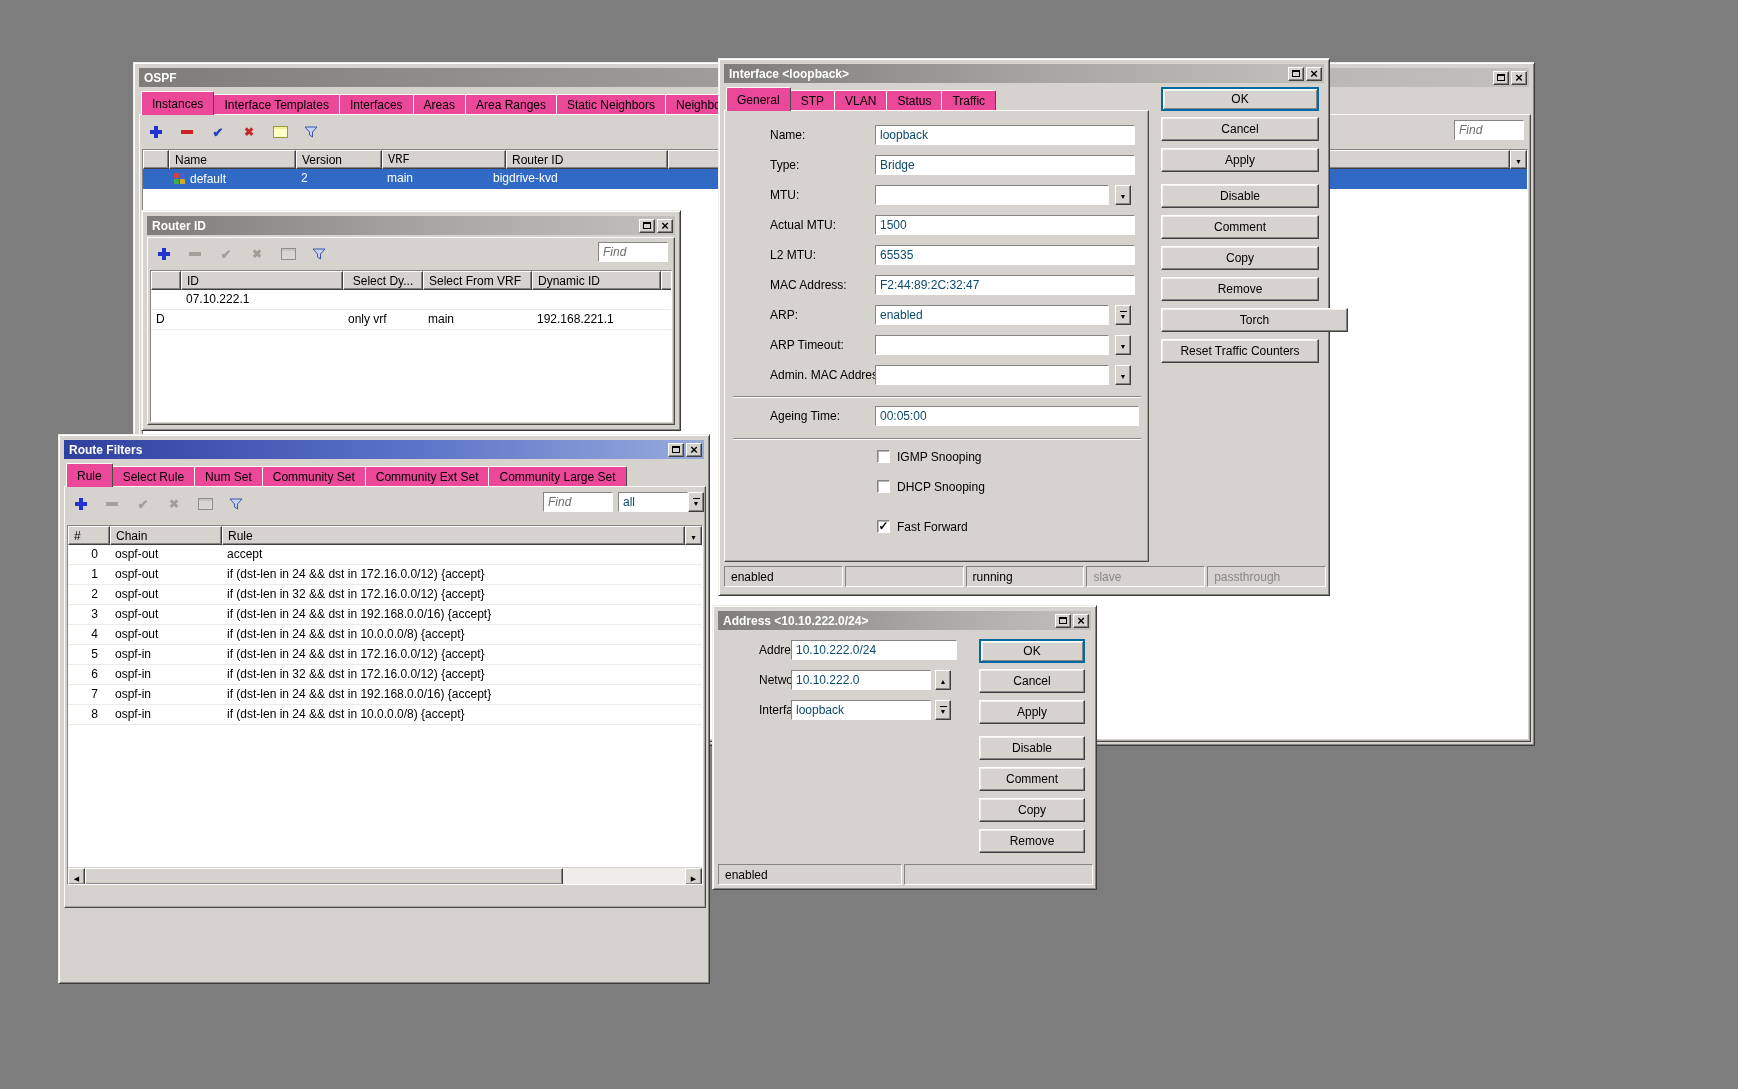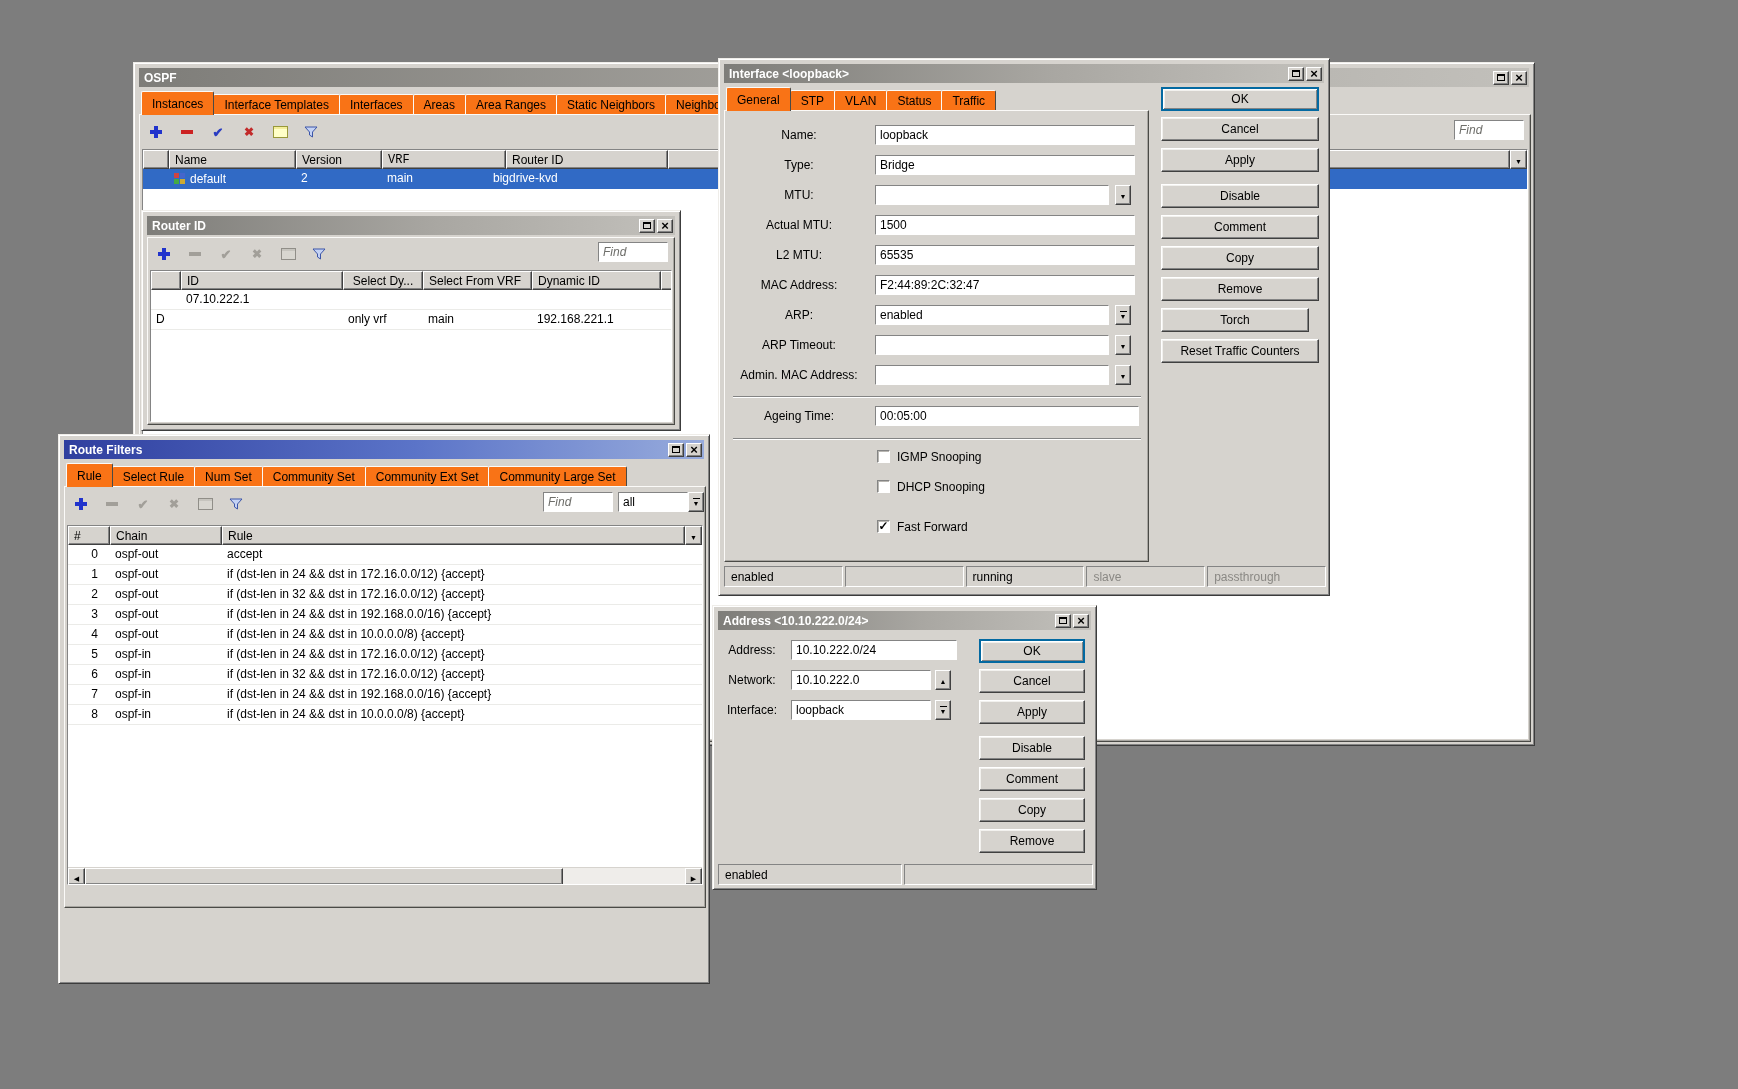--- a/index.html
+++ b/index.html
@@ -31,21 +31,21 @@
     width:16px; height:14px; margin-left:2px; flex:none;
     background:#d6d3ce; border:1px solid; border-color:#fff #404040 #404040 #fff;
     box-shadow: inset -1px -1px 0 #848484;
     display:flex; align-items:center; justify-content:center; color:#000; font-weight:normal;
   }
   .g-max { width:8px; height:7px; border:1px solid #000; border-top-width:2px; }
   .g-close::before { content:"\00D7"; font-size:13px; font-weight:bold; line-height:1; margin-top:-1px; }
 
   .tabs { position:absolute; display:flex; align-items:flex-end; height:25px; z-index:5; }
   .tab {
-    height:20px; padding:3px 10px 0; white-space:nowrap; background:#f97316;
+    height:20px; padding:3px 10px 0; white-space:nowrap; background:#ec4899;
     border:1px solid; border-color:#fbfaf8 #4a4a46 #4a4a46 #fbfaf8; border-bottom:none;
     border-radius:2px 2px 0 0;
   }
   .tab + .tab { margin-left:-1px; }
   .tab.sel { height:24px; padding-top:5px; margin-bottom:-1px; position:relative; z-index:6; }
 
   .panel {
     position:absolute; background:#d6d3ce;
     border:1px solid; border-color:#fbfaf8 #4a4a46 #4a4a46 #fbfaf8;
     box-shadow: inset -1px -1px 0 #a8a6a1;
@@ -57,21 +57,21 @@
   .tool.plus  { --c:#2133cc; } .tool.minus { --c:#cc2222; }
   .tool.tchk::before { content:"\2714"; color:#2a3cc2; font-weight:bold; font-size:13px; }
   .tool.tx::before   { content:"\2716"; color:#c22a2a; font-weight:bold; font-size:12px; }
   .tool.dis { --c:#a29f99; }
   .tool.dis::before { color:#a29f99; }
   .tcard { width:15px; height:12px; background:#ffffc8; border:1px solid #98983a; box-shadow: inset 0 2px 0 #f4ee9a; }
   .tcard.cdis { background:#d8d6d0; border-color:#908e88; box-shadow: inset 0 2px 0 #c6c4be; }
 
   input.field, input.find {
     background:#fff; border:1px solid; border-color:#848484 #fff #fff #848484;
-    font:12px "Liberation Sans", sans-serif; padding:1px 4px; height:20px; color:#000000;
+    font:12px "Liberation Sans", sans-serif; padding:1px 4px; height:20px; color:#0c4a6e;
   }
   input::placeholder { color:#6e6e6a; font-style:italic; }
   input.find { width:70px; height:20px; }
 
   .hdr { display:flex; }
   .hcell {
     height:19px; background:#d6d3ce; border:1px solid; border-color:#fff #404040 #404040 #fff;
     box-shadow: inset -1px -1px 0 #848484; padding:2px 5px; white-space:nowrap; overflow:hidden; flex:none;
   }
   .hbtn { width:17px; display:flex; align-items:center; justify-content:center; padding:0; }
@@ -93,21 +93,21 @@
     position:absolute; background:#d6d3ce; border:1px solid; border-color:#fff #404040 #404040 #fff;
     box-shadow: inset -1px -1px 0 #848484, inset 1px 1px 0 #f2f1ee;
     display:flex; align-items:center; justify-content:center; white-space:nowrap;
   }
   .btn.default { border:2px solid #0369a1; box-shadow: inset 1px 1px 0 #fff, inset -1px -1px 0 #848484, inset 2px 2px 0 #f2f1ee; }
   .combo-btn {
     position:absolute; width:16px; height:20px; background:#d6d3ce;
     border:1px solid; border-color:#fff #404040 #404040 #fff; box-shadow: inset -1px -1px 0 #848484;
     display:flex; align-items:center; justify-content:center;
   }
-  .flabel { position:absolute; width:140px; text-align:center; height:20px; line-height:20px; white-space:nowrap; }
+  .flabel { position:absolute; width:140px; text-align:left; height:20px; line-height:20px; white-space:nowrap;margin-left:41px; }
   .groove { position:absolute; height:2px; border-top:1px solid #848484; border-bottom:1px solid #fff; }
 
   .checkbox {
     position:absolute; width:13px; height:13px; background:#fff;
     border:1px solid; border-color:#848484 #fff #fff #848484; box-shadow: inset 1px 1px 0 #b9b7b2;
     display:flex; align-items:center; justify-content:center;
   }
   .checkbox.checked::before { content:"\2713"; font-size:12px; font-weight:bold; margin-top:-2px; }
   .cb-label { position:absolute; height:14px; line-height:14px; white-space:nowrap; }
 
@@ -416,21 +416,21 @@
     <span class="checkbox checked" style="left:152px;top:409px;"></span>
     <span class="cb-label" style="left:172px;top:409px;">Fast Forward</span>
   </div>
   <div class="btn default" style="left:442px;top:28px;width:158px;height:24px;">OK</div>
   <div class="btn" style="left:442px;top:58px;width:158px;height:24px;">Cancel</div>
   <div class="btn" style="left:442px;top:89px;width:158px;height:24px;">Apply</div>
   <div class="btn" style="left:442px;top:125px;width:158px;height:24px;">Disable</div>
   <div class="btn" style="left:442px;top:156px;width:158px;height:24px;">Comment</div>
   <div class="btn" style="left:442px;top:187px;width:158px;height:24px;">Copy</div>
   <div class="btn" style="left:442px;top:218px;width:158px;height:24px;">Remove</div>
-  <div class="btn" style="left:442px;top:249px;width:148px;height:24px;">Torch</div>
+  <div class="btn" style="left:442px;top:249px;width:187px;height:24px;">Torch</div>
   <div class="btn" style="left:442px;top:280px;width:158px;height:24px;">Reset Traffic Counters</div>
   <div class="statusbar" style="left:5px;top:507px;width:602px;">
     <div class="scell" style="flex:1;">enabled</div>
     <div class="scell" style="flex:1;"></div>
     <div class="scell" style="flex:1;">running</div>
     <div class="scell dim" style="flex:1;">slave</div>
     <div class="scell dim" style="flex:1;">passthrough</div>
   </div>
 </div>
 

